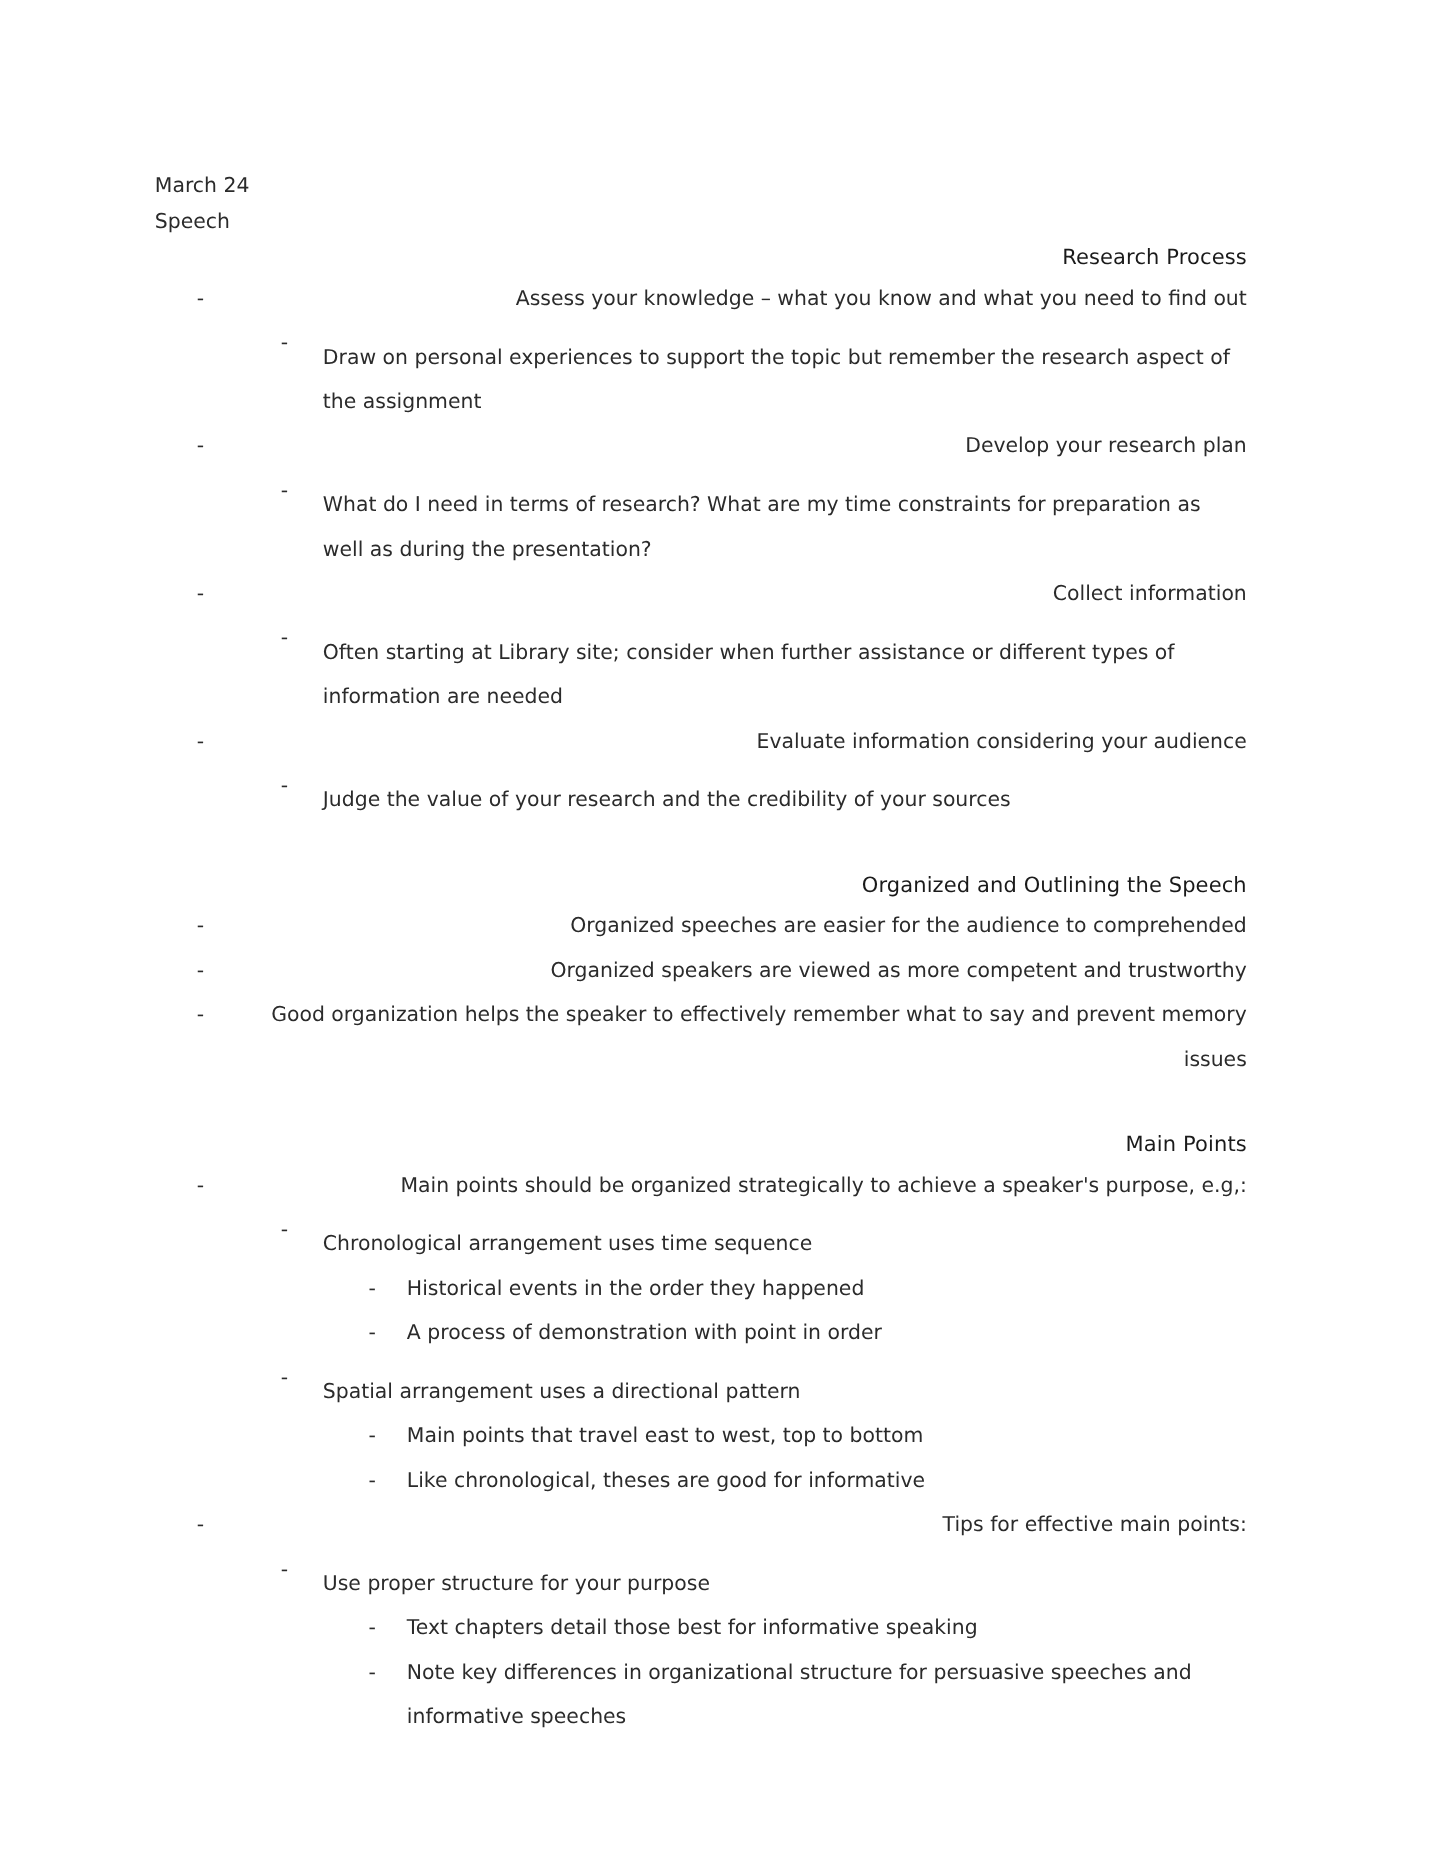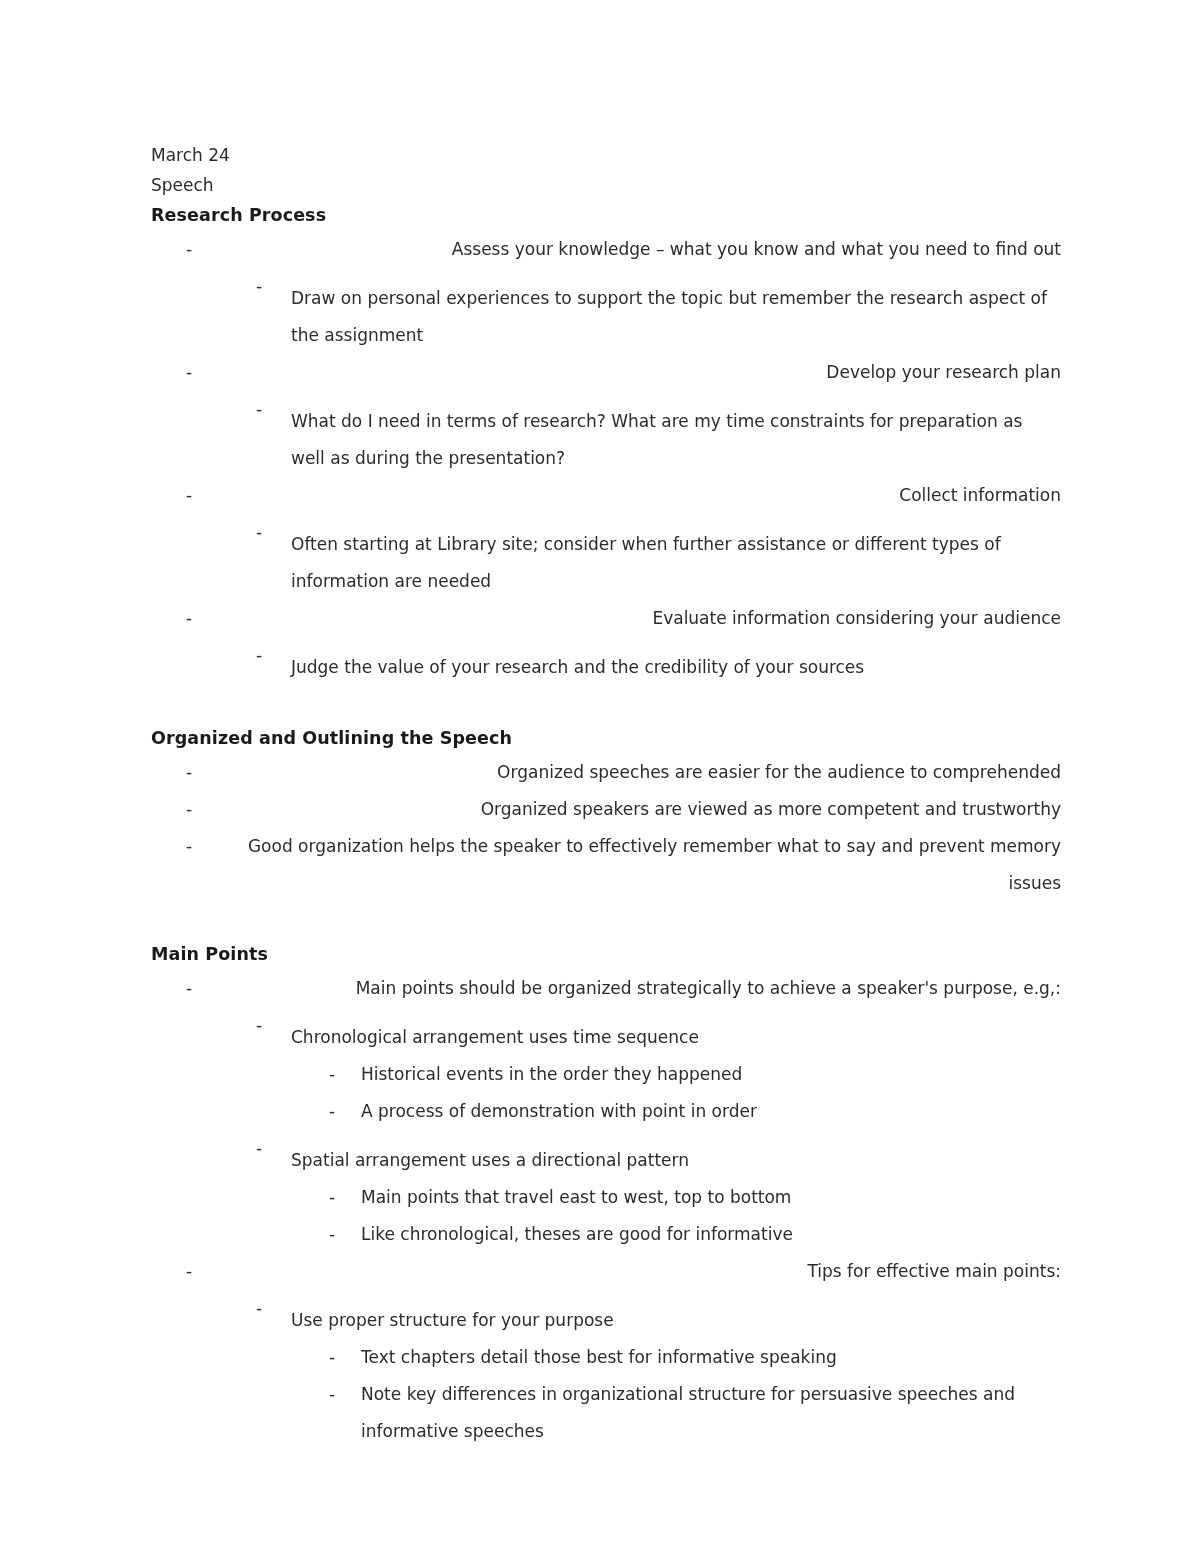--- a/index.html
+++ b/index.html
@@ -13,40 +13,41 @@
     height: 1553px;
     background: #ffffff;
     margin: 0 auto;
     overflow: hidden;
     font-family: "DejaVu Sans", "Liberation Sans", sans-serif;
     color: #2b2b2b;
     -webkit-font-smoothing: none;
   }
   .doc-body {
     position: absolute;
-    left: 151px;
+    left: 129px;
     top: 140px;
     width: 910px;
   }
 
   
   .meta-line {
     font-size: 17px;
     line-height: 30px;
     color: #2b2b2b;
     white-space: pre;
   }
 
   
   .heading {
     font-size: 17.5px;
-    font-weight: bold;
+    font-weight: normal;
     line-height: 31px;
     color: #1a1a1a;
     letter-spacing: 0.1px;
+    text-align: right;
   }
 
   
   .bullet {
     display: flex;
     align-items: flex-start;
     font-size: 17px;
     line-height: 37px;
     color: #2b2b2b;
   }

